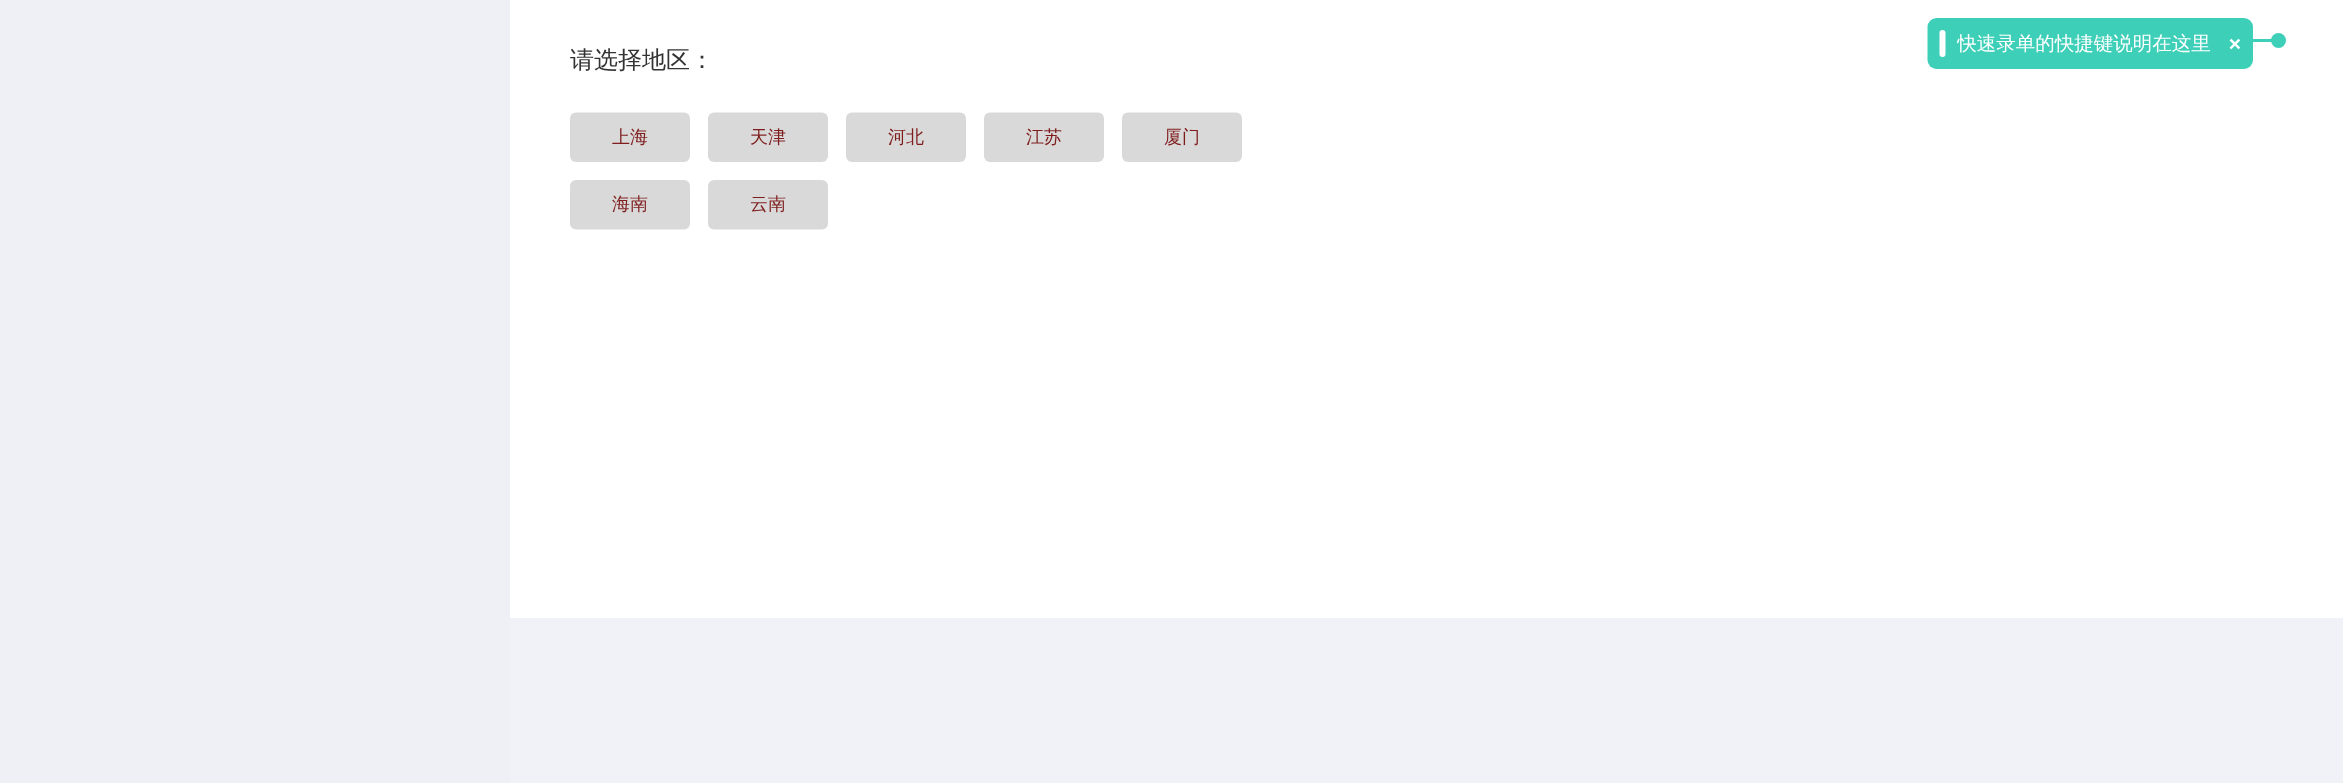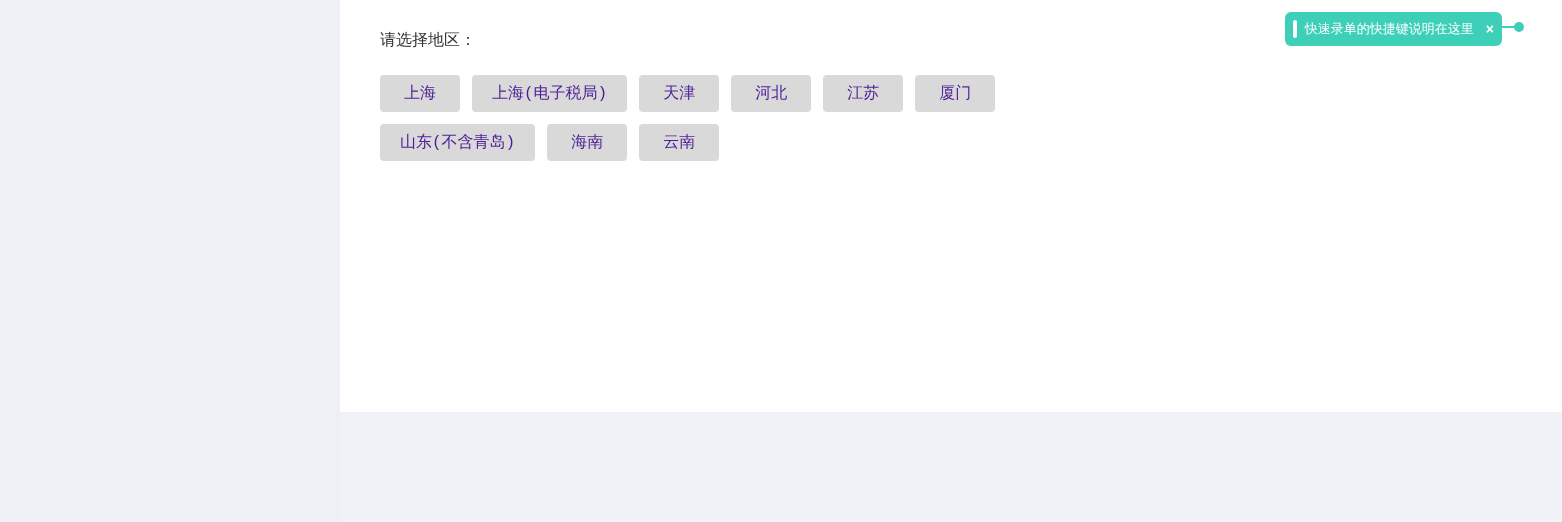--- a/index.html
+++ b/index.html
@@ -49,27 +49,27 @@
       gap: 12px;
       margin-bottom: 12px;
     }
 
     .region-btn {
       display: inline-flex;
       align-items: center;
       justify-content: center;
       padding: 8px 20px;
       background: #d9d9d9;
-      color: #4c1d95;
+      color: #7f1d1d;
       border: none;
       border-radius: 4px;
-      font-size: 16px;
+      font-size: 12px;
       cursor: pointer;
       min-width: 80px;
-      font-family: Liberation Mono, monospace;
+      font-family: Liberation Serif, serif;
       white-space: nowrap;
     }
 
     
     .tooltip-banner {
       position: absolute;
       top: 12px;
       right: 60px;
       display: flex;
       align-items: center;
@@ -130,28 +130,26 @@
 </head>
 <body>
 
 <div class="sidebar"></div>
 
 <div class="main-content">
   <div class="page-label">请选择地区：</div>
 
   <div class="region-buttons-row">
   <button class="region-btn">上海</button>
-      <button class="region-btn">上海(电子税局)</button>
       <button class="region-btn">天津</button>
       <button class="region-btn">河北</button>
       <button class="region-btn">江苏</button>
       <button class="region-btn">厦门</button>
     </div>
   <div class="region-buttons-row">
-  <button class="region-btn">山东(不含青岛)</button>
       <button class="region-btn">海南</button>
       <button class="region-btn">云南</button>
     </div>
 </div>
 
 <div class="tooltip-banner">
   <div class="tooltip-bar"></div>
   <span class="tooltip-text">快速录单的快捷键说明在这里</span>
   <button class="tooltip-close">×</button>
 </div>

